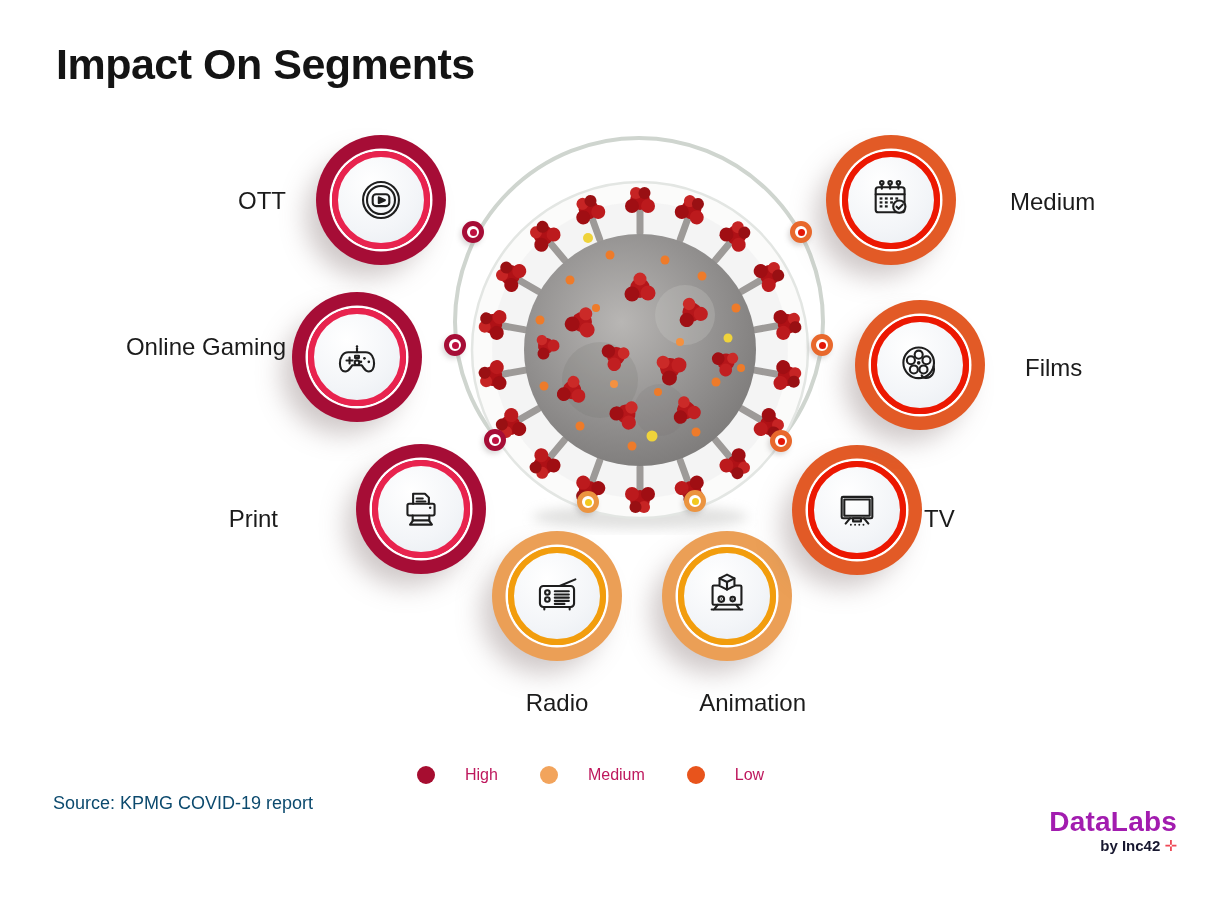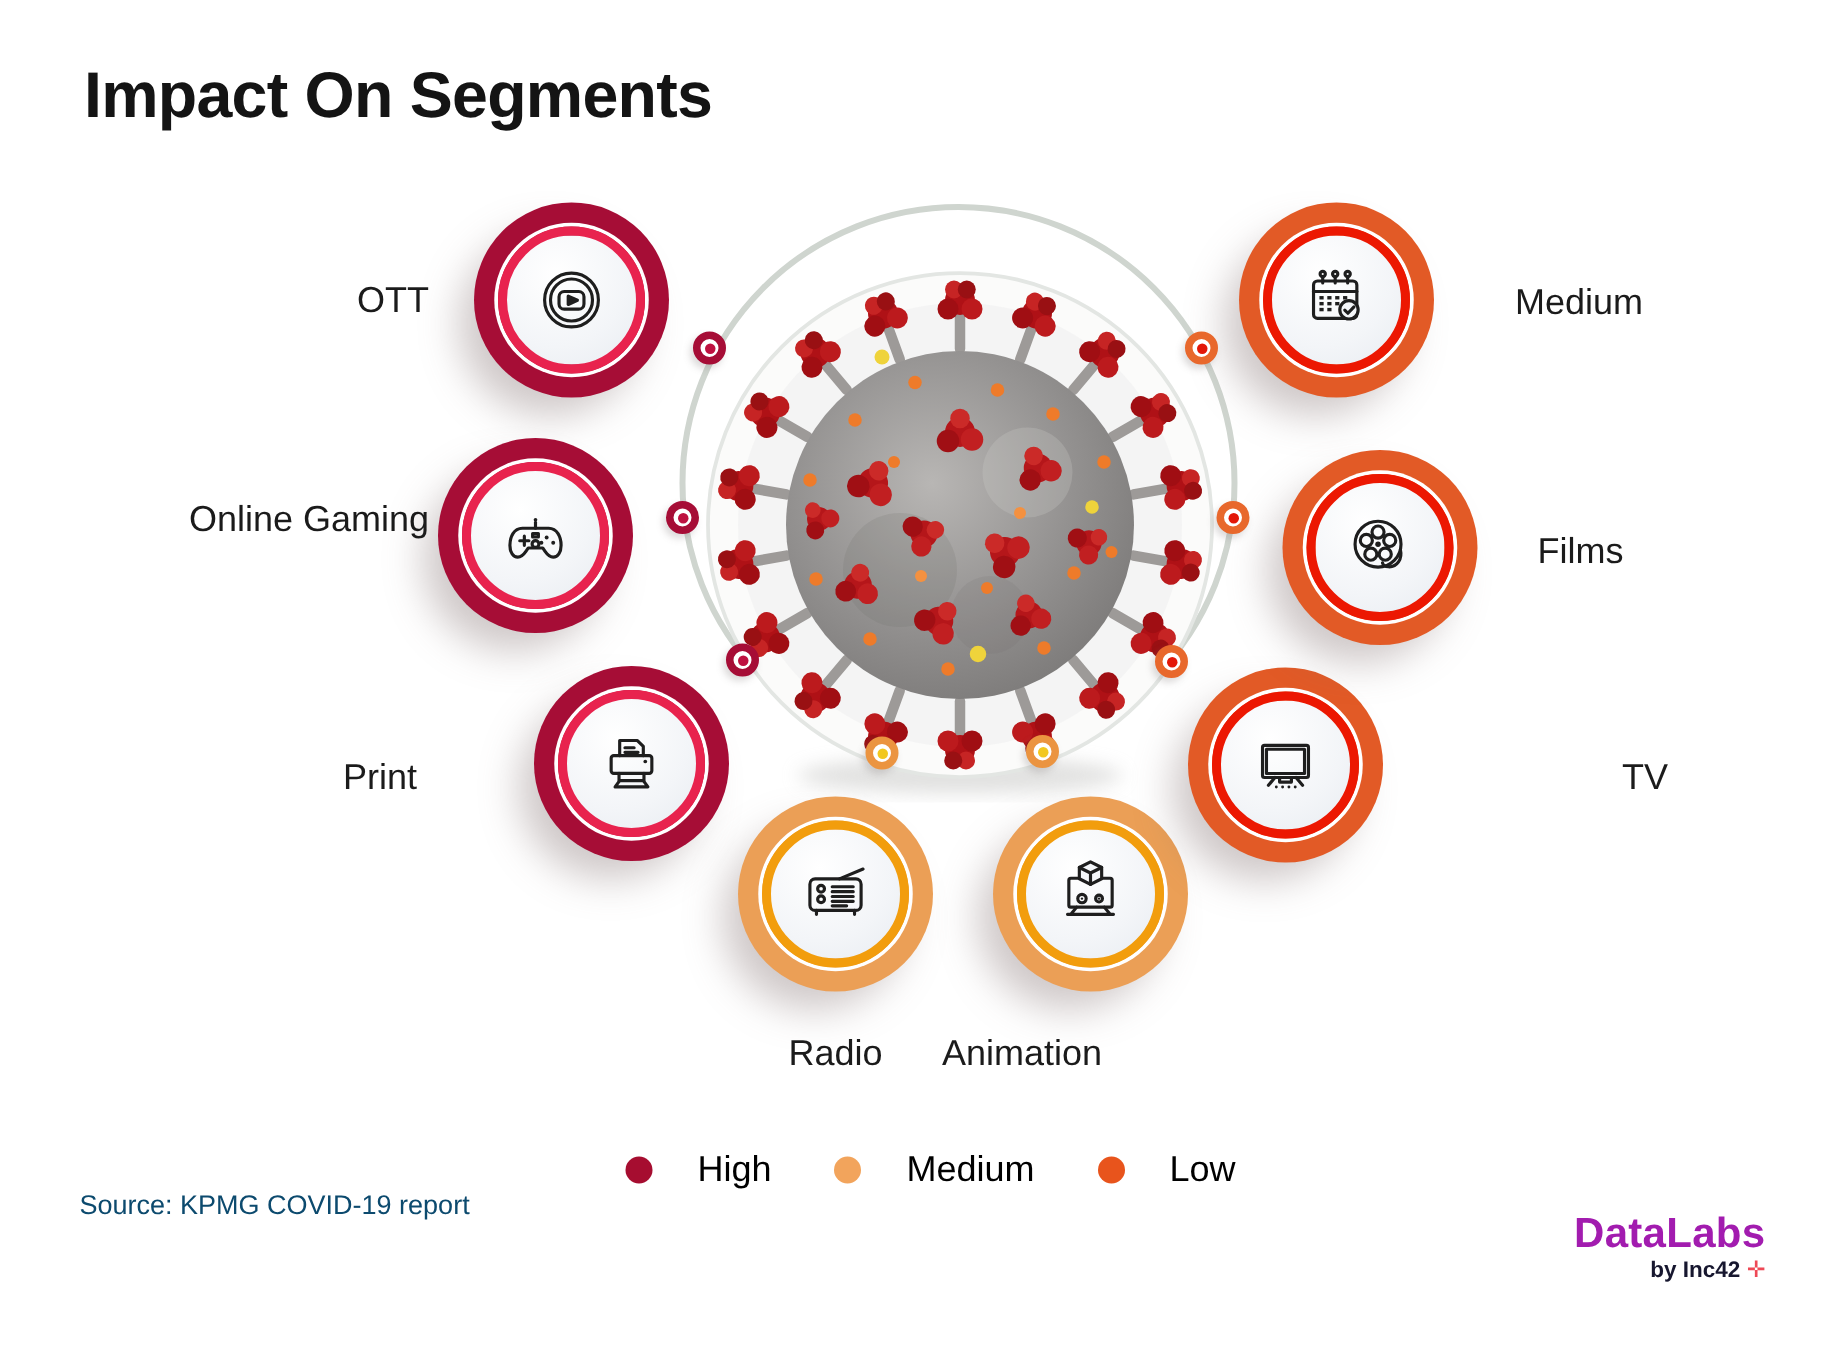--- a/index.html
+++ b/index.html
@@ -33,21 +33,21 @@
         display:flex;align-items:center;justify-content:center;}
   .impact-high  .node-inner{border:6px solid #E8234E;box-shadow:0 0 0 2.5px #fff;}
   .impact-medium .node-inner{border:6px solid #F29D0D;box-shadow:0 0 0 2.5px #fff;}
   .impact-low   .node-inner{border:6px solid #EC1802;box-shadow:0 0 0 2.5px #fff;}
   .icon{width:56px;height:56px;}
 
   .seg-label{position:absolute;font-size:24px;line-height:31px;color:#1b1b1b;z-index:5;}
 
   
   .legend{position:absolute;left:417px;top:766px;display:flex;align-items:center;
-          font-size:24px;color:#000000;z-index:5;}
+          font-size:16px;color:#be185d;z-index:5;}
   .legend-item{display:flex;align-items:center;margin-right:42px;}
   .ldot{width:18px;height:18px;border-radius:50%;margin-right:30px;flex:0 0 auto;}
   .ldot.high{background:#A60D30;} .ldot.medium{background:#F2A45C;} .ldot.low{background:#E8541C;}
 
   .source{position:absolute;left:53px;top:793px;font-size:18px;color:#0c4a6e;}
 
   .logo{position:absolute;right:55px;top:806px;text-align:right;z-index:5;}
   .logo-brand{font-size:28px;font-weight:800;color:#a21caf;letter-spacing:.2px;}
   .logo-byline{font-size:15px;font-weight:bold;color:#17172F;margin-top:-1px;}
   .logo-plus{color:#EE4956;font-weight:bold;}
@@ -231,39 +231,39 @@
           <path d="M23.5 11.8 L32 16 l8.5 -4.2 M32 16 v8.7"></path>
           <circle cx="25.5" cy="35.5" r="3.2"></circle>
             <circle cx="38.5" cy="35.5" r="2.6"></circle>
           <circle cx="25.5" cy="35.5" r="0.9" fill="#1e1e1e" stroke="none"></circle>
           <circle cx="38.5" cy="35.5" r="0.9" fill="#1e1e1e" stroke="none"></circle>
           <path d="M21.5 42 l-4.5 5.5 M42.5 42 l4.5 5.5 M14.5 47.5 h35"></path>
         </g>
       </svg>
     </div>
   </div>
-  <div class="seg-label" style="left:628px;top:687px;width:160px;text-align:left">Animation</div>
+  <div class="seg-label" style="left:646px;top:687px;width:160px;text-align:right">Animation</div>
 
   <div class="node impact-low" style="left:792px;top:445px">
     <div class="node-inner">
       <svg class="icon" viewBox="0 0 64 64">
         <g fill="none" stroke="#1e1e1e" stroke-width="2.4" stroke-linecap="round" stroke-linejoin="round">
           <rect x="14.5" y="17" width="35" height="24.5" rx="1.5"></rect>
           <rect x="17.5" y="20" width="29" height="18.5"></rect>
           <path d="M24 41.5 l-5 6 M40 41.5 l5 6"></path>
           <path d="M27.5 41.5 h9 v3.5 h-9 z"></path>
           <circle cx="25" cy="48.8" r="1.1" fill="#1e1e1e" stroke="none"></circle>
           <circle cx="29.8" cy="48.8" r="1.1" fill="#1e1e1e" stroke="none"></circle>
           <circle cx="34.6" cy="48.8" r="1.1" fill="#1e1e1e" stroke="none"></circle>
           <circle cx="39.4" cy="48.8" r="1.1" fill="#1e1e1e" stroke="none"></circle>
         </g>
       </svg>
     </div>
   </div>
-  <div class="seg-label" style="left:962px;top:503px;width:150px;text-align:right">TV</div>
+  <div class="seg-label" style="left:924px;top:503px;width:150px;text-align:left">TV</div>
 
   <div class="node impact-low" style="left:855px;top:300px">
     <div class="node-inner">
       <svg class="icon" viewBox="0 0 64 64">
         <g fill="none" stroke="#1e1e1e" stroke-width="2.4" stroke-linecap="round" stroke-linejoin="round">
           <circle cx="30.5" cy="29.5" r="17.5"></circle>
           <circle cx="30.5" cy="29.5" r="2.1" fill="#1e1e1e" stroke="none"></circle>
           <circle cx="30.5" cy="20.2" r="4.6"></circle>
           <circle cx="39.4" cy="26.6" r="4.6"></circle>
           <circle cx="36" cy="37.1" r="4.6"></circle>

